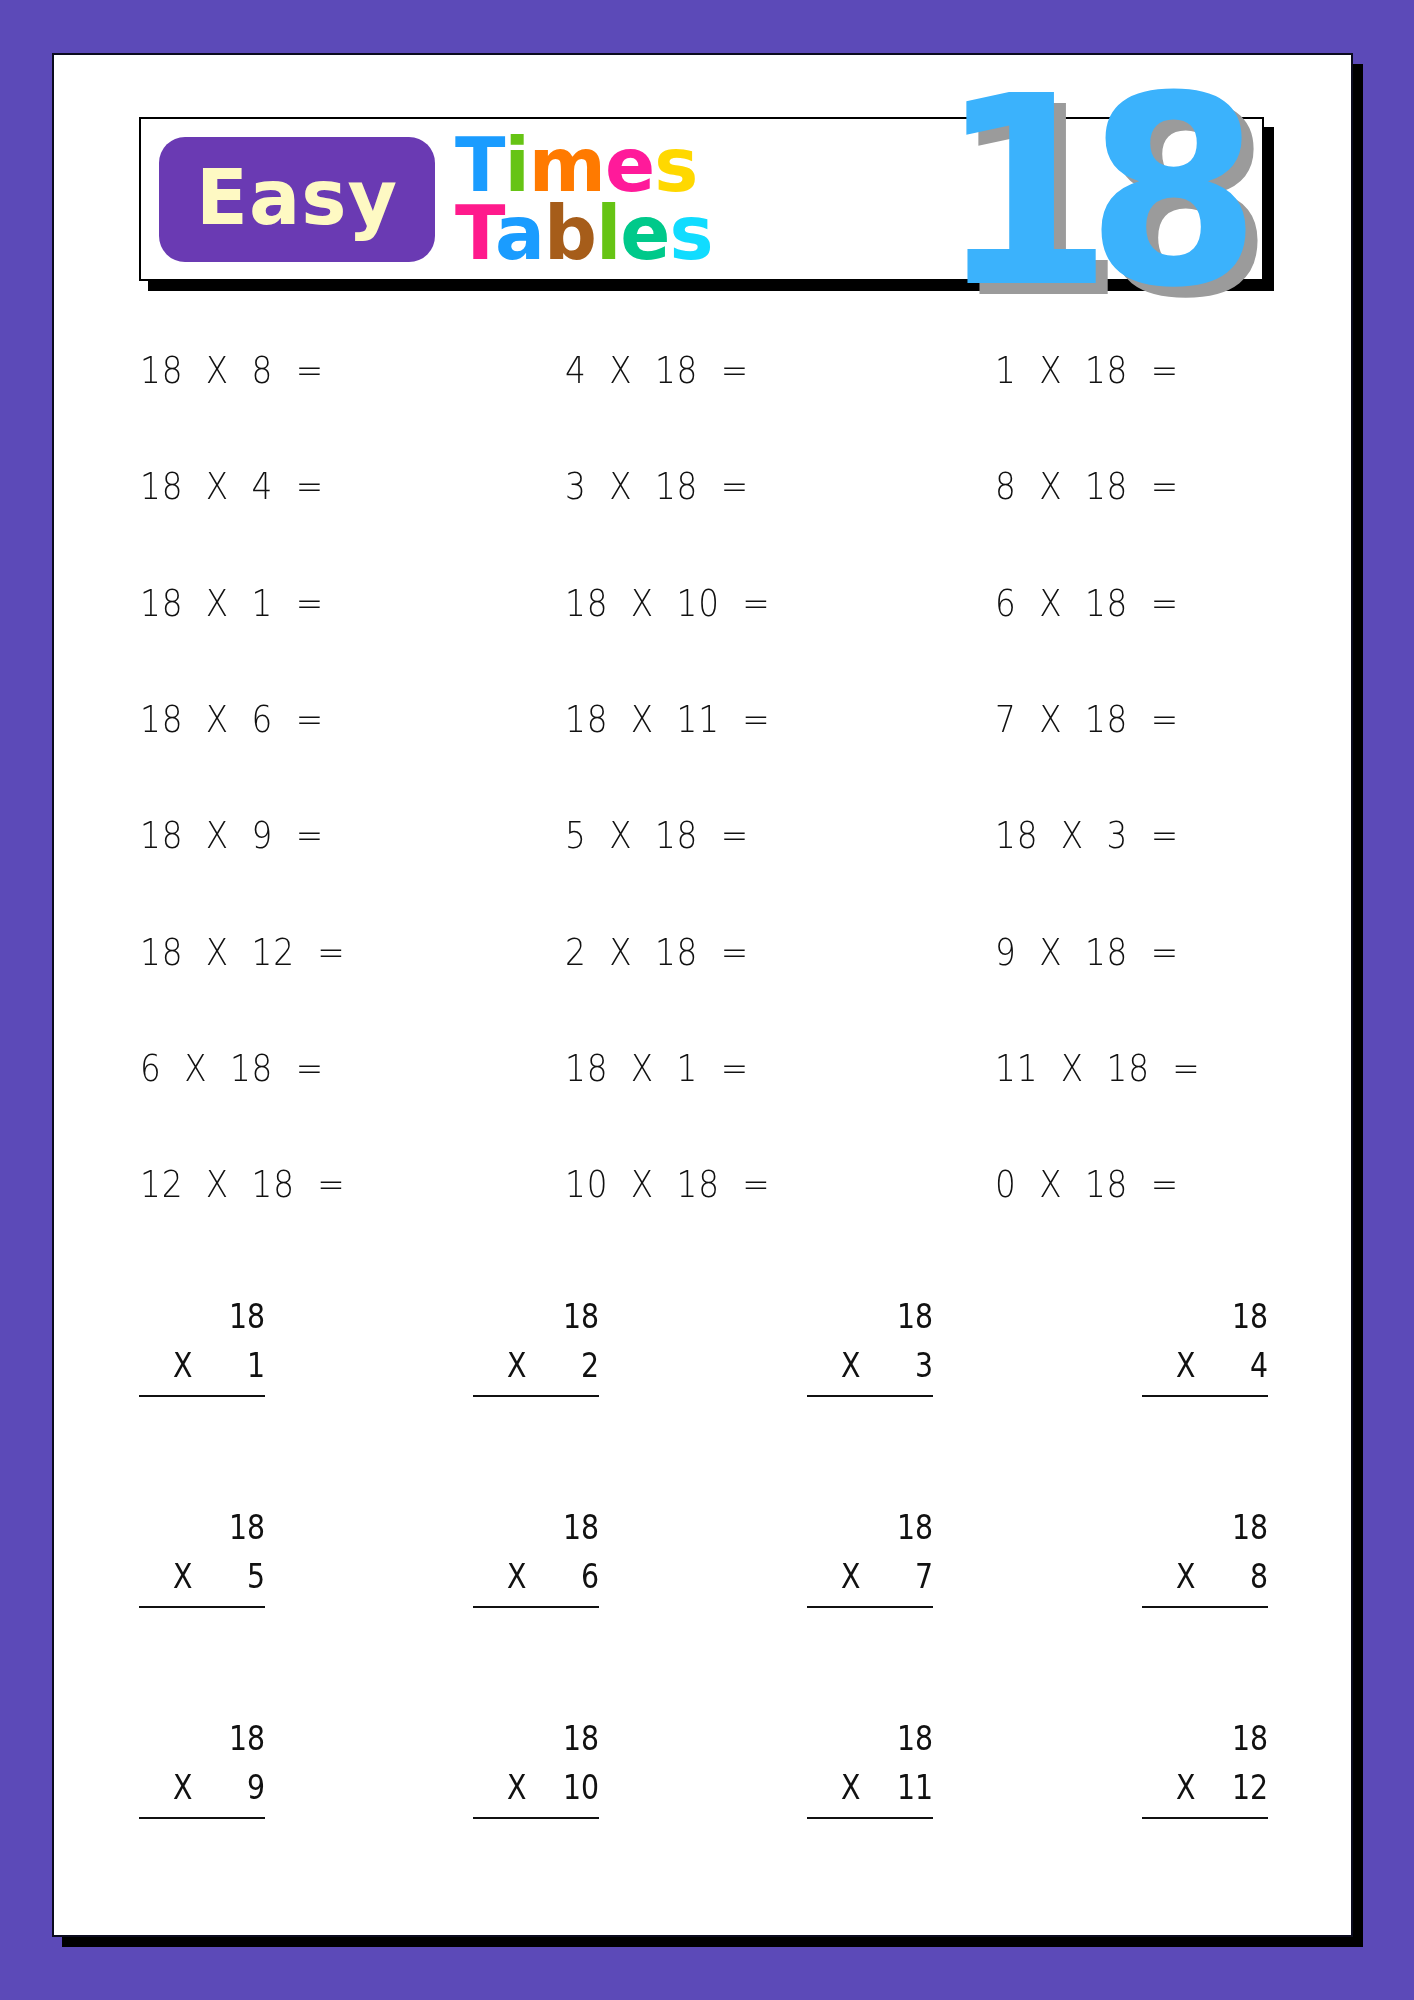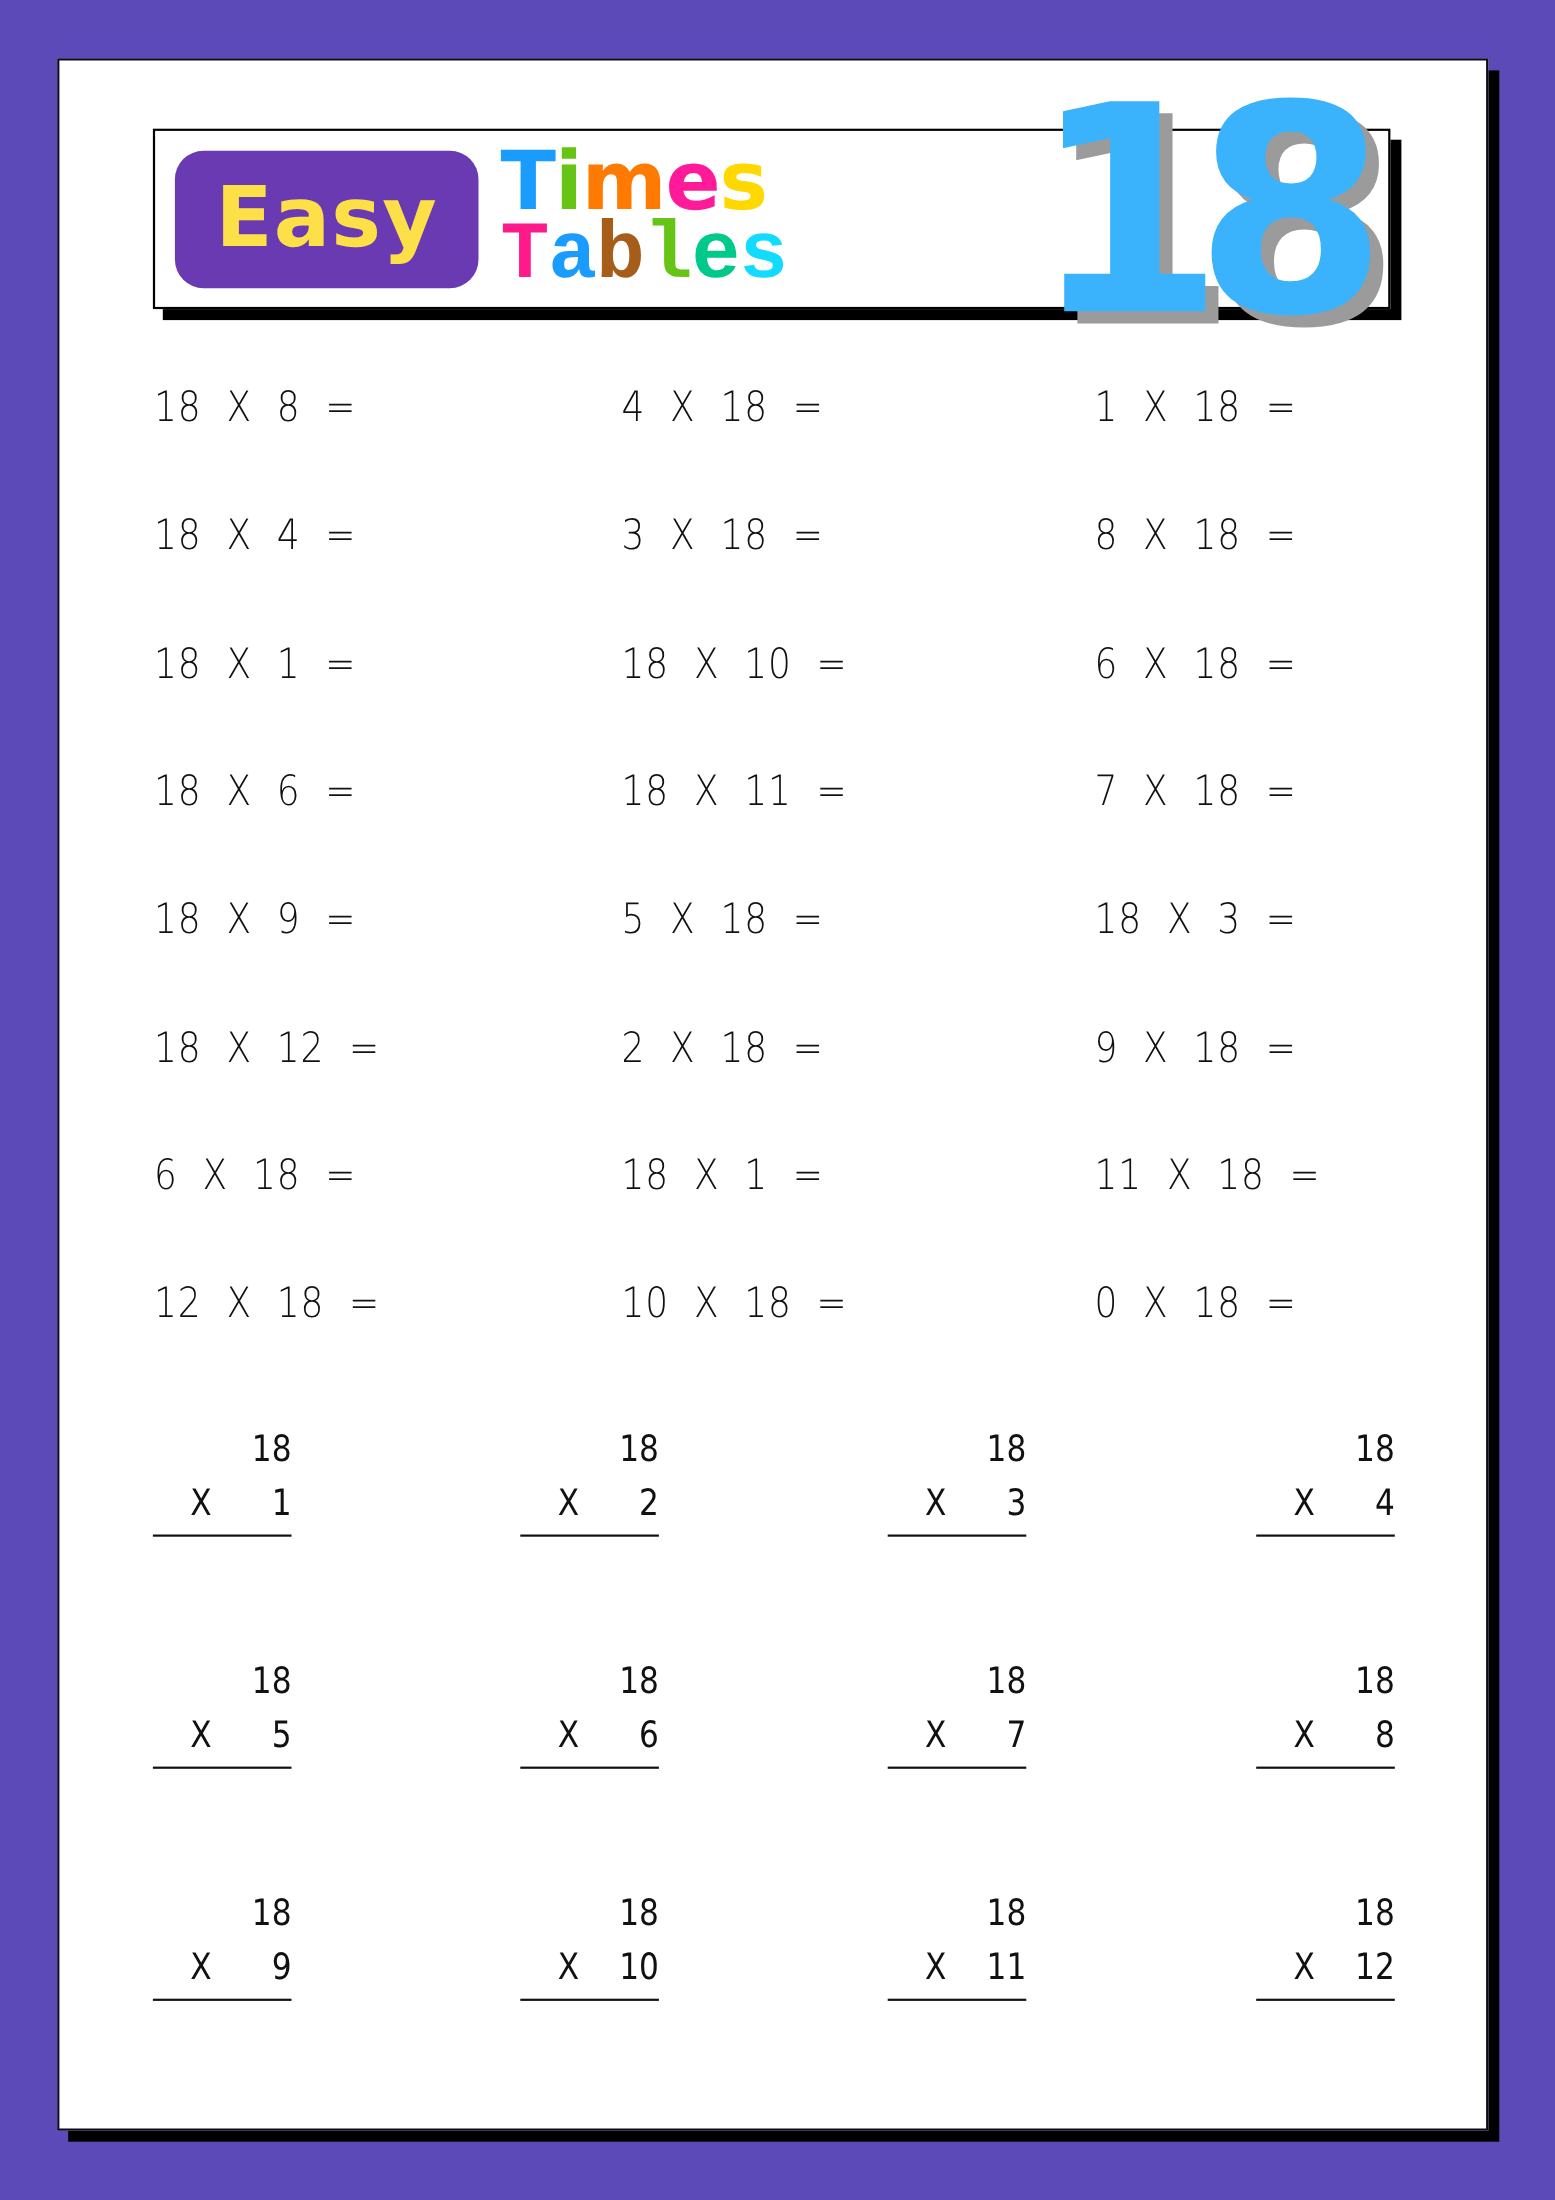--- a/index.html
+++ b/index.html
@@ -33,38 +33,38 @@
     border: 2px solid #000;
   }
   .easy-badge {
     position: absolute; left: 159px; top: 137px;
     width: 276px; height: 125px;
     background: #6a3ab3;
     border-radius: 26px;
     display: flex; align-items: center; justify-content: center;
   }
   .easy-text {
-    color: #fde047;
+    color: #fef9c3;
     font-family: "DejaVu Sans", sans-serif;
     font-weight: bold;
     font-size: 76px;
     letter-spacing: 1px;
     line-height: 1;
     margin-top: -4px;
   }
   .tt-word {
     position: absolute;
     font-family: "DejaVu Sans", sans-serif;
     font-weight: bold;
     font-size: 74px;
     line-height: 1;
     letter-spacing: -1px;
   }
   .tt-times { left: 455px; top: 128px; }
-  .tt-tables { left: 455px; top: 196px; font-family: Liberation Mono, monospace; }
+  .tt-tables { left: 455px; top: 196px; }
   .big-num-wrap {
     position: absolute; left: 938px; top: 78px;
     width: 280px; height: 230px;
   }
   .big-num {
     position: absolute; left: 0; top: 0;
     font-family: "DejaVu Sans", sans-serif;
     font-weight: bold;
     font-size: 262px;
     line-height: 230px;

